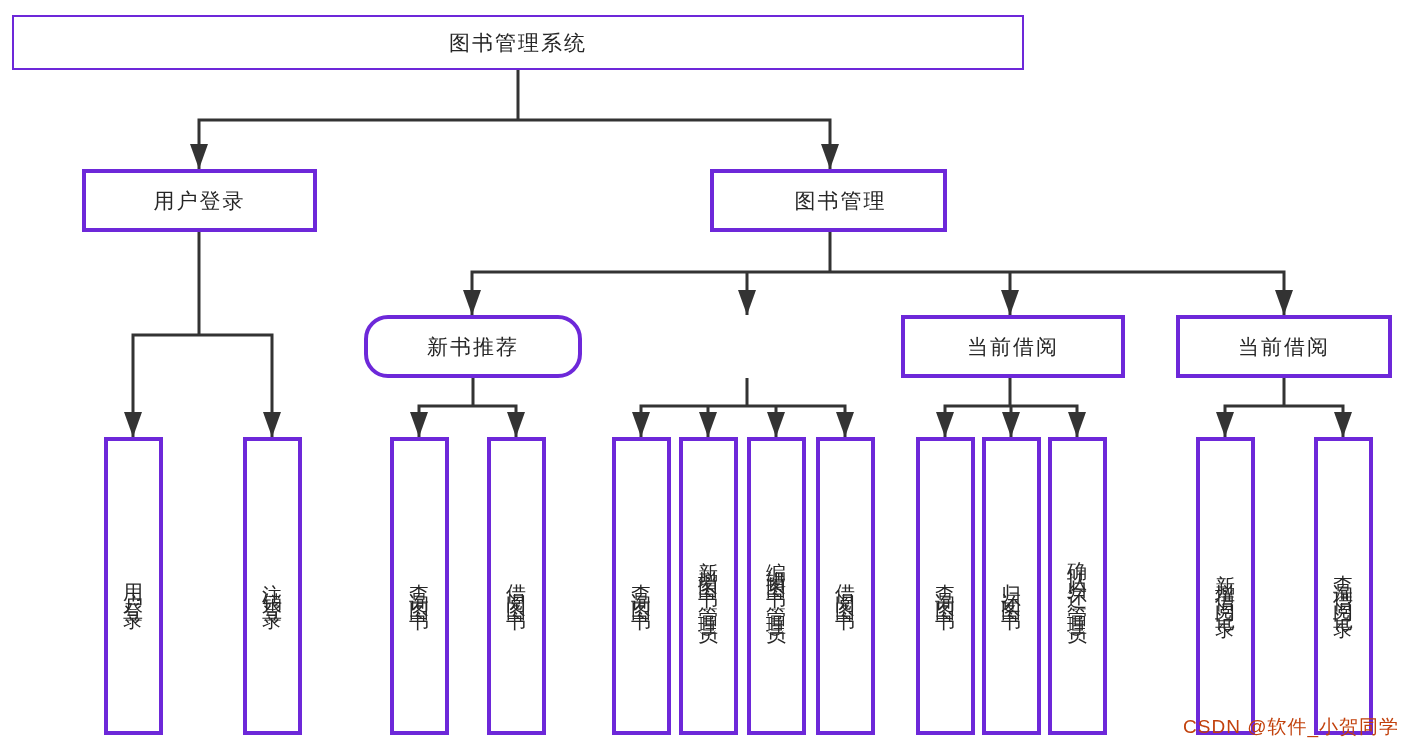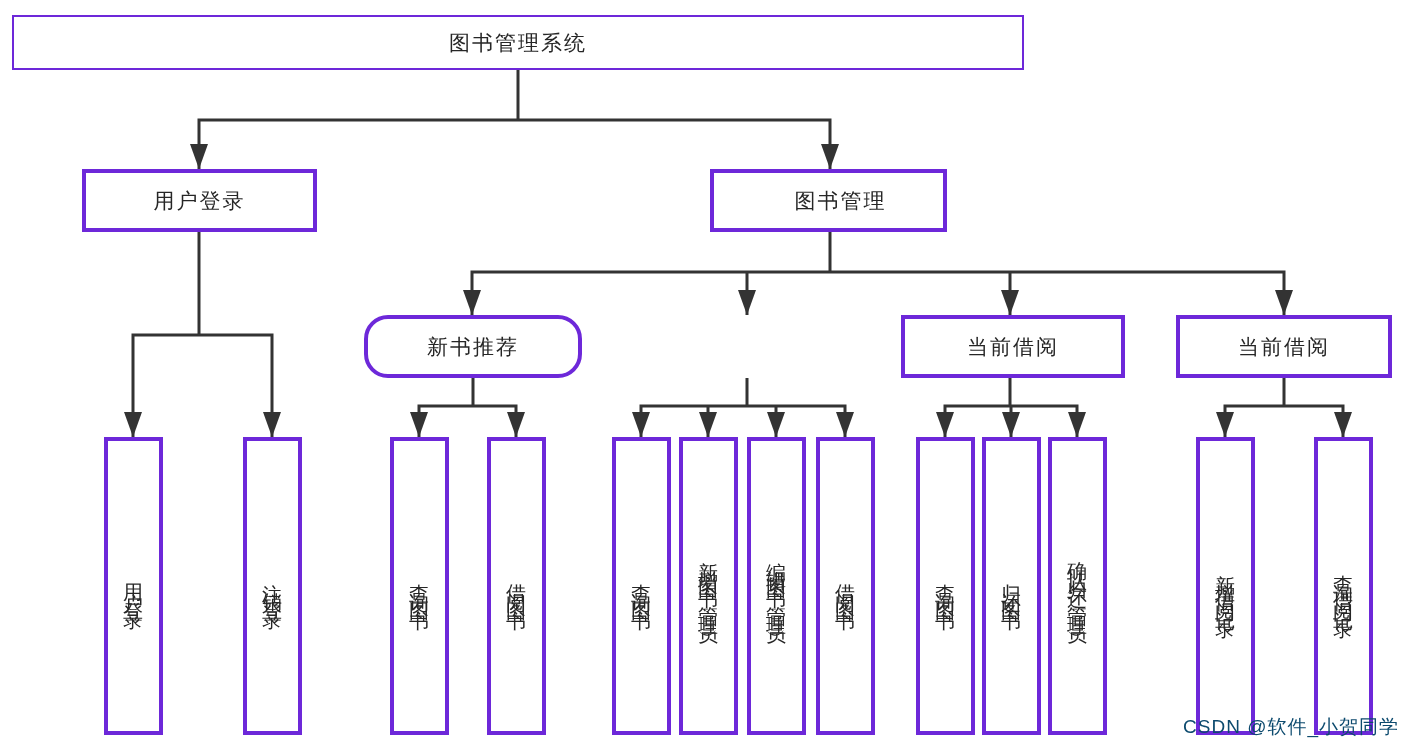--- a/index.html
+++ b/index.html
@@ -55,21 +55,21 @@
     letter-spacing: 9px;
     white-space: nowrap;
   }
 
   .watermark {
     position: absolute;
     right: 6px;
     bottom: 7px;
     font-size: 19px;
     letter-spacing: 1px;
-    color: #0c4a6e;
+    color: #c2410c;
     pointer-events: none;
   }
 </style>
 </head>
 <body>
 
 <div class="canvas">
 
   <svg class="connectors" viewBox="0 0 1405 747" xmlns="http://www.w3.org/2000/svg">
     <g stroke="#333333" stroke-width="3" fill="none">

